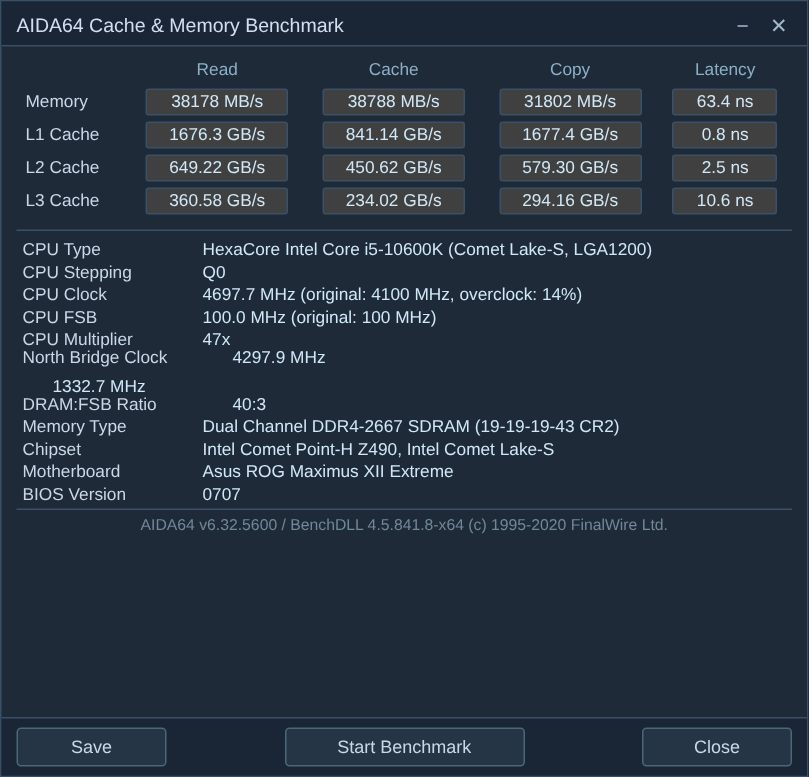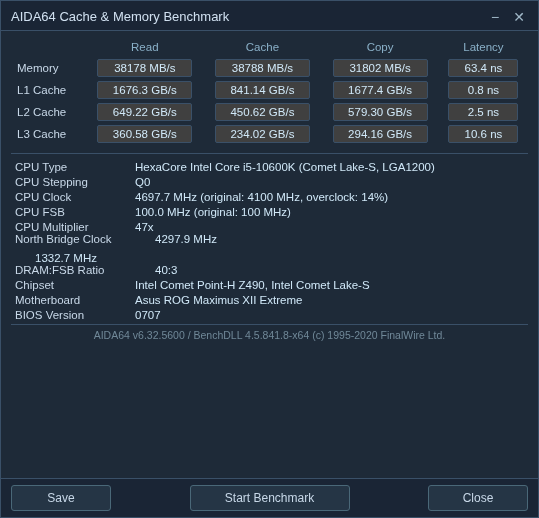--- a/index.html
+++ b/index.html
@@ -263,20 +263,24 @@
       <div class="info-row-double">
         <div class="left-part">
           <span class="info-value">1332.7 MHz</span>
         </div>
         <div class="right-part">
           <span class="info-label" style="min-width:120px;">DRAM:FSB Ratio</span>
           <span class="info-value">40:3</span>
         </div>
       </div>
       <div class="info-row">
+        <span class="info-label">Memory Type</span>
+        <span class="info-value">Dual Channel DDR4-2667 SDRAM  (19-19-19-43 CR2)</span>
+      </div>
+      <div class="info-row">
         <span class="info-label">Chipset</span>
         <span class="info-value">Intel Comet Point-H Z490, Intel Comet Lake-S</span>
       </div>
       <div class="info-row">
         <span class="info-label">Motherboard</span>
         <span class="info-value">Asus ROG Maximus XII Extreme</span>
       </div>
       <div class="info-row">
         <span class="info-label">BIOS Version</span>
         <span class="info-value">0707</span>

